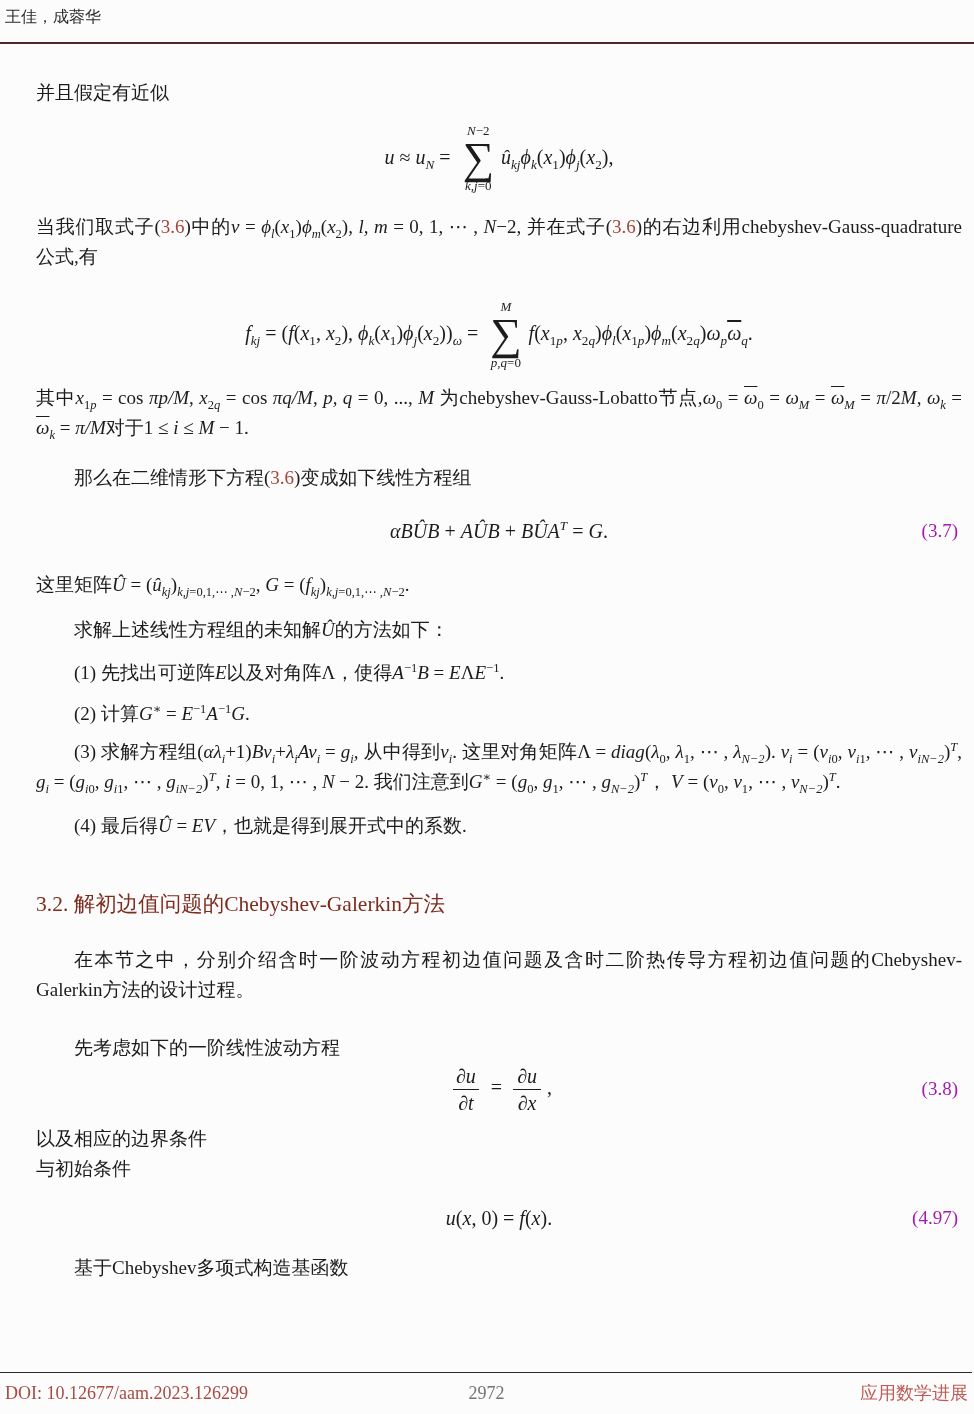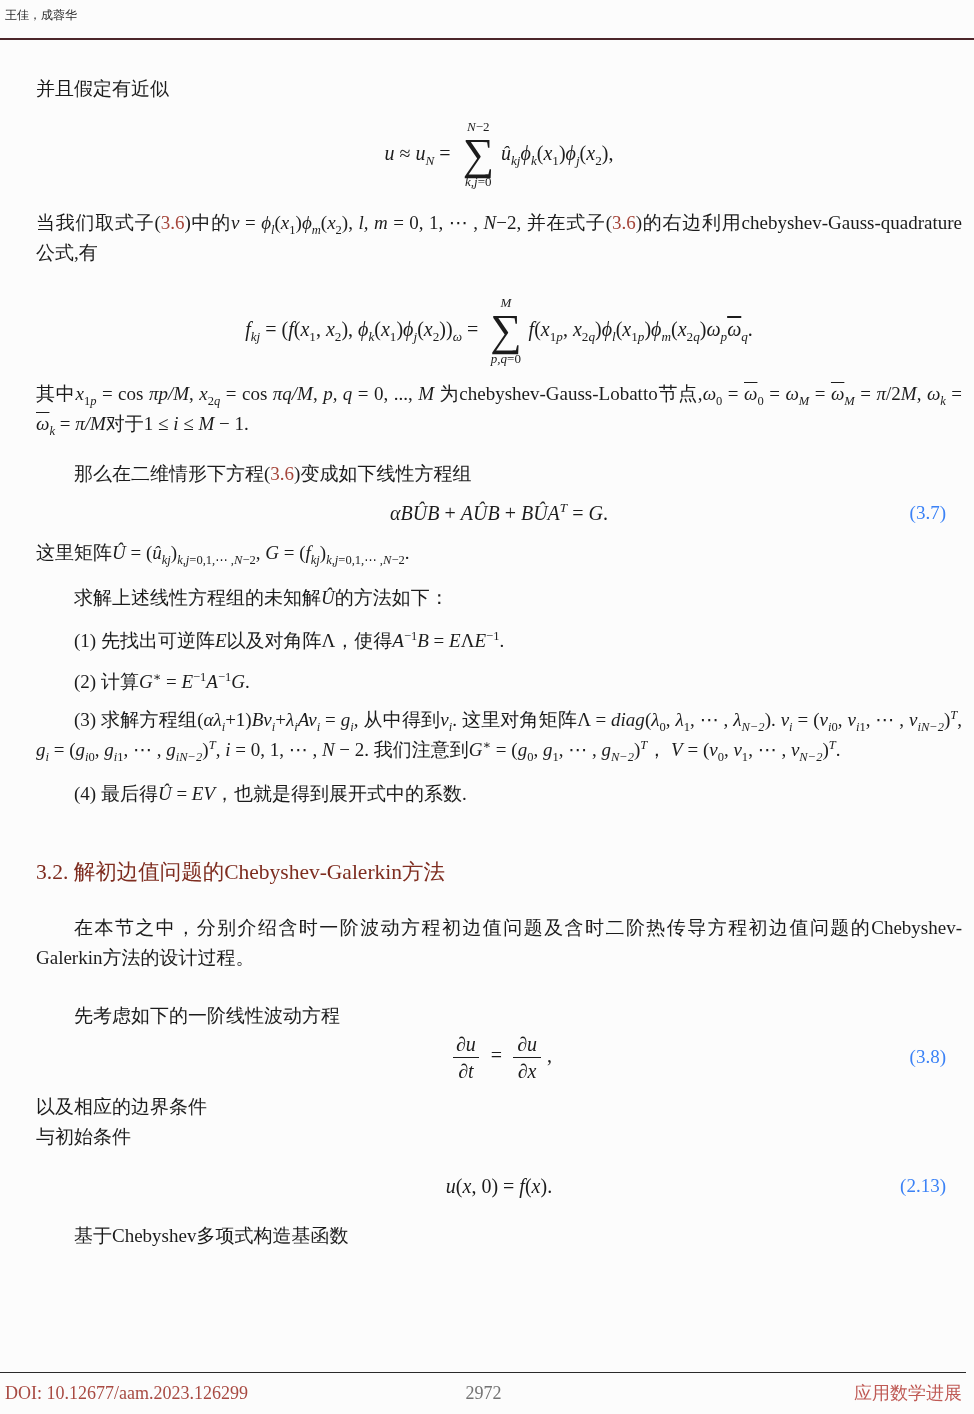--- a/index.html
+++ b/index.html
@@ -8,21 +8,21 @@
     position:relative;
     width:974px; height:1414px;
     margin:0 auto;
     background:#fcfcfc;
     overflow:hidden;
     font-family:"Liberation Serif","DejaVu Serif",serif;
     color:#1c1c1c;
   }
   .running-header {
     padding:7px 16px 0 5px;
-    font-size:12px;
+    font-size:16px;
     color:#2a2a2a;
   }
   .header-rule {
     margin-top:14px;
     border-top:2px solid #4c262b;
     width:100%;
   }
   .body-col {
     padding:0 12px 0 36px;
     font-size:19px;
@@ -34,23 +34,23 @@
   }
   p.indent { text-indent:2em; }
   sub, sup { font-size:66%; line-height:0; }
   .eqrow {
     position:relative;
     text-align:center;
     font-size:20px;
     line-height:1.25;
   }
   .eqlabel {
-    position:absolute; right:16px; top:50%;
+    position:absolute; right:4px; top:50%;
     transform:translateY(-50%);
-    font-size:19px; color:#3b82f6;
+    font-size:19px; color:#a21caf;
     font-style:normal;
   }
   .bigop {
     display:inline-flex; flex-direction:column; align-items:center;
     vertical-align:middle; margin:0 7px; line-height:1;
   }
   .bigop .lim { font-size:13px; line-height:1.15; }
   .bigop .sig { font-size:44px; line-height:0.92; }
   .frac {
     display:inline-flex; flex-direction:column; align-items:center;
@@ -61,21 +61,21 @@
   .ov { text-decoration:overline; }
   .lk { color:#a5453a; }
   h2.section-heading {
     font-size:21.5px;
     line-height:30px;
     font-weight:normal;
     color:#7e2c1f;
     margin:48px 0 0 0;
   }
   .page-footer {
-    position:absolute; left:0; right:8px; bottom:0;
+    position:absolute; left:0; right:2px; bottom:0;
     border-top:1.5px solid #2a2a2a;
     padding:8px 4px 9px 5px;
     display:flex; align-items:baseline;
     font-size:18px;
   }
   .footer-doi { flex:1 1 0; color:#a84a42; }
   .footer-page { flex:0 0 auto; color:#737373; }
   .footer-journal { flex:1 1 0; text-align:right; color:#bf5a55; }
 </style>
 </head>
@@ -107,21 +107,21 @@
             <span class="lim"><i>M</i></span>
             <span class="sig">∑</span>
             <span class="lim"><i>p,q</i>=0</span>
           </span><i>f</i>(<i>x</i><sub>1<i>p</i></sub>, <i>x</i><sub>2<i>q</i></sub>)<i>ϕ<sub>l</sub></i>(<i>x</i><sub>1<i>p</i></sub>)<i>ϕ<sub>m</sub></i>(<i>x</i><sub>2<i>q</i></sub>)<i>ω<sub>p</sub></i><span class="ov"><i>ω</i></span><sub><i>q</i></sub>.</span>
     </div>
 
     <p class="para">其中<i>x</i><sub>1<i>p</i></sub> = cos <i>πp/M</i>, <i>x</i><sub>2<i>q</i></sub> = cos <i>πq/M</i>, <i>p, q</i> = 0, ..., <i>M</i> 为chebyshev-Gauss-Lobatto节点,<i>ω</i><sub>0</sub> = <span class="ov"><i>ω</i></span><sub>0</sub> = <i>ω<sub>M</sub></i> = <span class="ov"><i>ω</i></span><sub><i>M</i></sub> = <i>π</i>/2<i>M</i>, <i>ω<sub>k</sub></i> = <span class="ov"><i>ω</i></span><sub><i>k</i></sub> = <i>π/M</i>对于1 ≤ <i>i</i> ≤ <i>M</i> − 1.</p>
 
     <p class="para indent" style="margin-top:20px;">那么在二维情形下方程(<span class="lk">3.6</span>)变成如下线性方程组</p>
 
-    <div class="eqrow" style="margin:12px 0;">
+    <div class="eqrow" style="margin:26px 0;">
       <span><i>αBÛB</i> + <i>AÛB</i> + <i>BÛA<sup>T</sup></i> = <i>G</i>.</span>
       <span class="eqlabel">(3.7)</span>
     </div>
 
     <p class="para">这里矩阵<i>Û</i> = (<i>û<sub>kj</sub></i>)<sub><i>k,j</i>=0,1,⋯ ,<i>N</i>−2</sub>, <i>G</i> = (<i>f<sub>kj</sub></i>)<sub><i>k,j</i>=0,1,⋯ ,<i>N</i>−2</sub>.</p>
 
     <p class="para indent" style="margin-top:15px;">求解上述线性方程组的未知解<i>Û</i>的方法如下：</p>
 
     <p class="para indent" style="margin-top:13px;">(1) 先找出可逆阵<i>E</i>以及对角阵Λ，使得<i>A</i><sup>−1</sup><i>B</i> = <i>E</i>Λ<i>E</i><sup>−1</sup>.</p>
 
@@ -148,21 +148,21 @@
       <span class="eqlabel">(3.8)</span>
     </div>
 
     <p class="para">以及相应的边界条件</p>
 
 
     <p class="para">与初始条件</p>
 
     <div class="eqrow" style="margin:22px 0;">
       <span><i>u</i>(<i>x</i>, 0) = <i>f</i>(<i>x</i>).</span>
-      <span class="eqlabel">(2.13)</span>
+      <span class="eqlabel">(4.97)</span>
     </div>
 
     <p class="para indent" style="margin-top:19px;">基于Chebyshev多项式构造基函数</p>
 
   </main>
 
   <footer class="page-footer">
     <span class="footer-doi">DOI: 10.12677/aam.2023.126299</span>
     <span class="footer-page">2972</span>
     <span class="footer-journal">应用数学进展</span>

